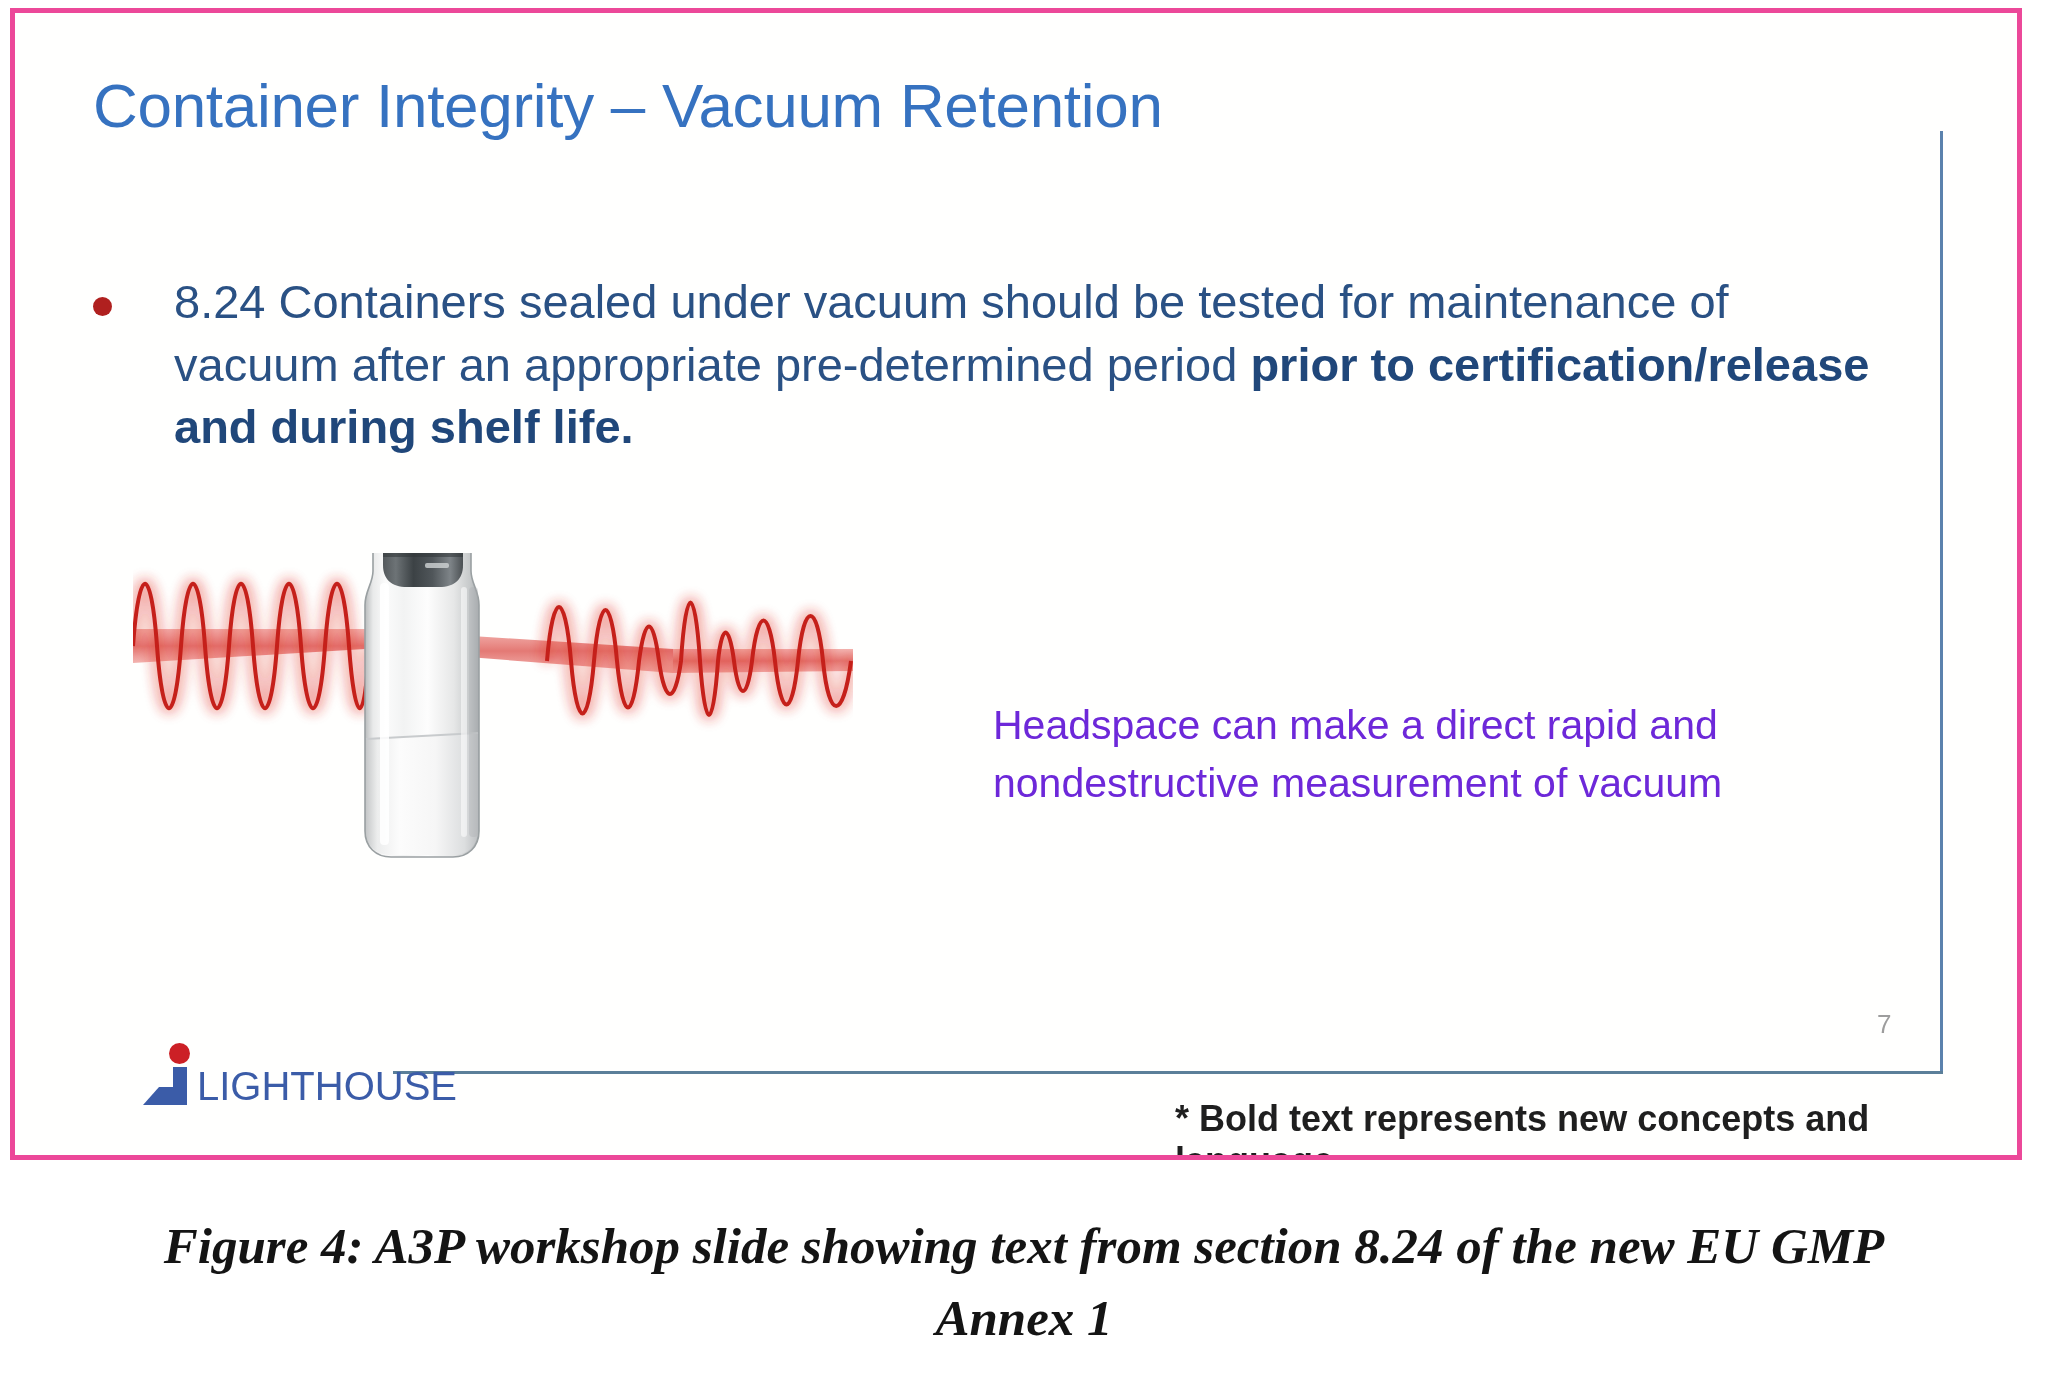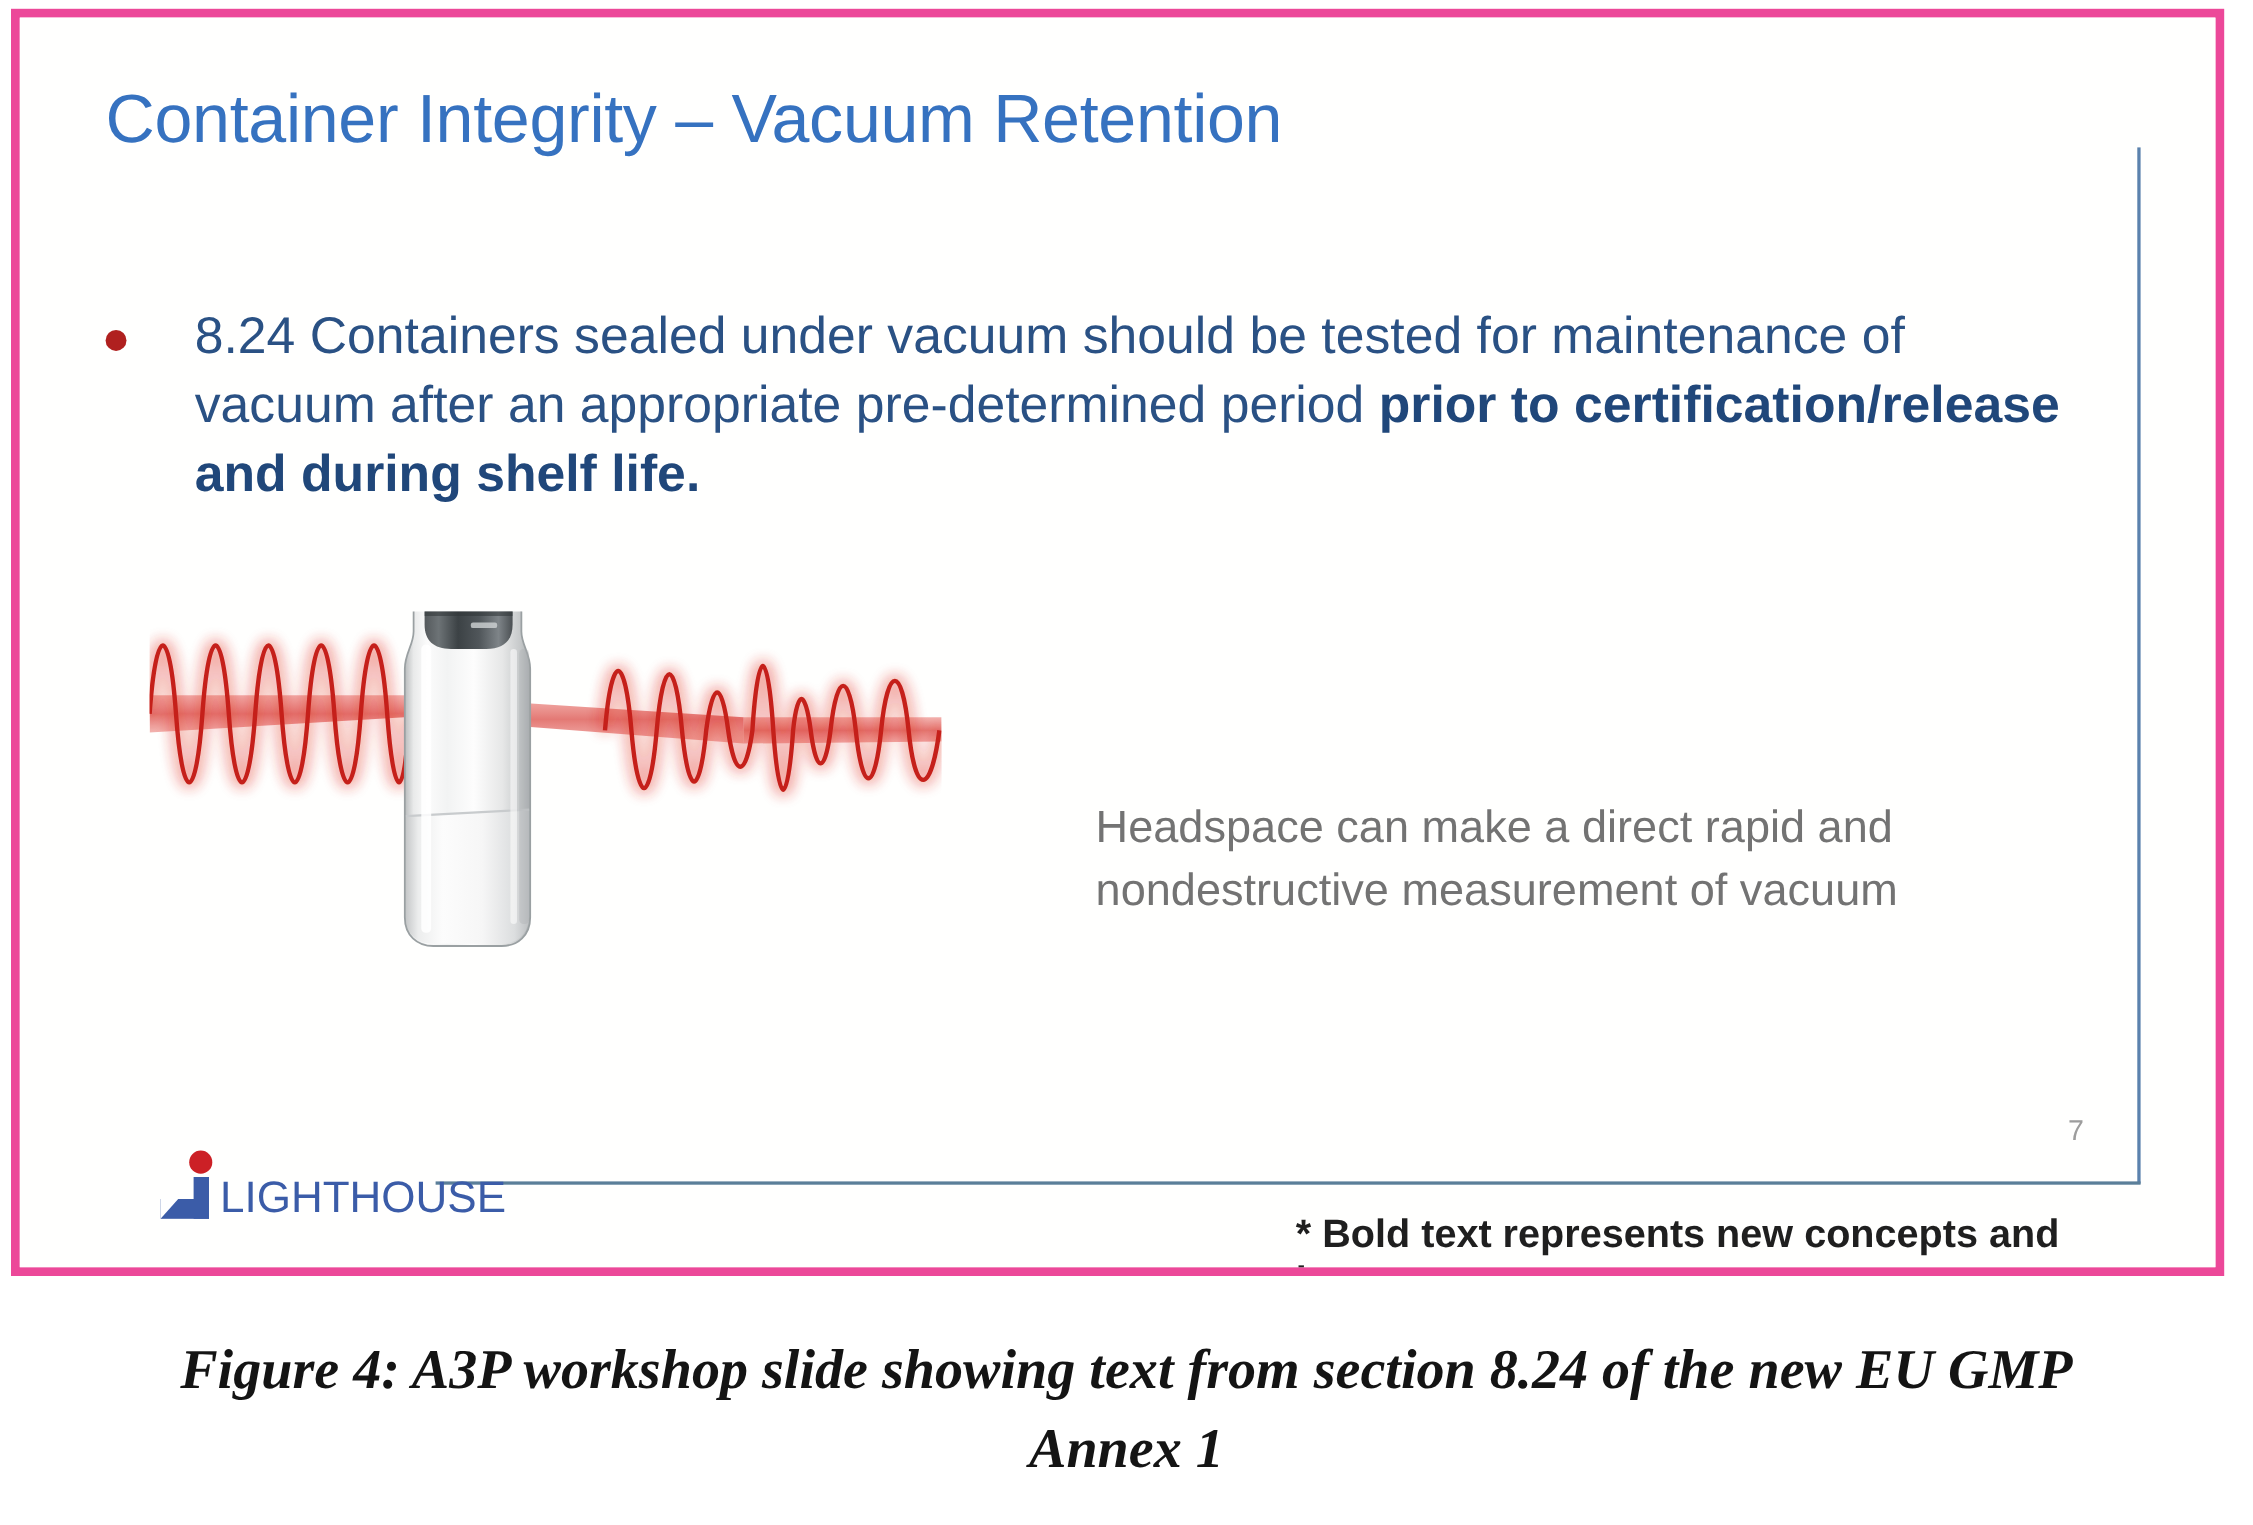--- a/index.html
+++ b/index.html
@@ -21,21 +21,21 @@
     height: 1386px;
     background: #ffffff;
   }
 
   #slide-frame {
     position: absolute;
     left: 10px;
     top: 8px;
     width: 2012px;
     height: 1152px;
-    border: 8px solid #ec4899;
+    border: 5px solid #ec4899;
     background: #ffffff;
     box-sizing: border-box;
   }
 
   #slide {
     position: absolute;
     left: 0;
     top: 0;
     right: 0;
     bottom: 0;
@@ -116,25 +116,25 @@
     height: 450px;
   }
   #illustration svg {
     display: block;
   }
 
   
   #headspace-note {
     position: absolute;
     left: 978px;
-    top: 706px;
+    top: 683px;
     width: 840px;
     font-size: 41px;
     line-height: 1.42;
-    color: #737373;
+    color: #6d28d9;
     font-weight: 400;
   }
 
   
   #logo {
     position: absolute;
     left: 128px;
     top: 1030px;
     display: flex;
     align-items: flex-end;

